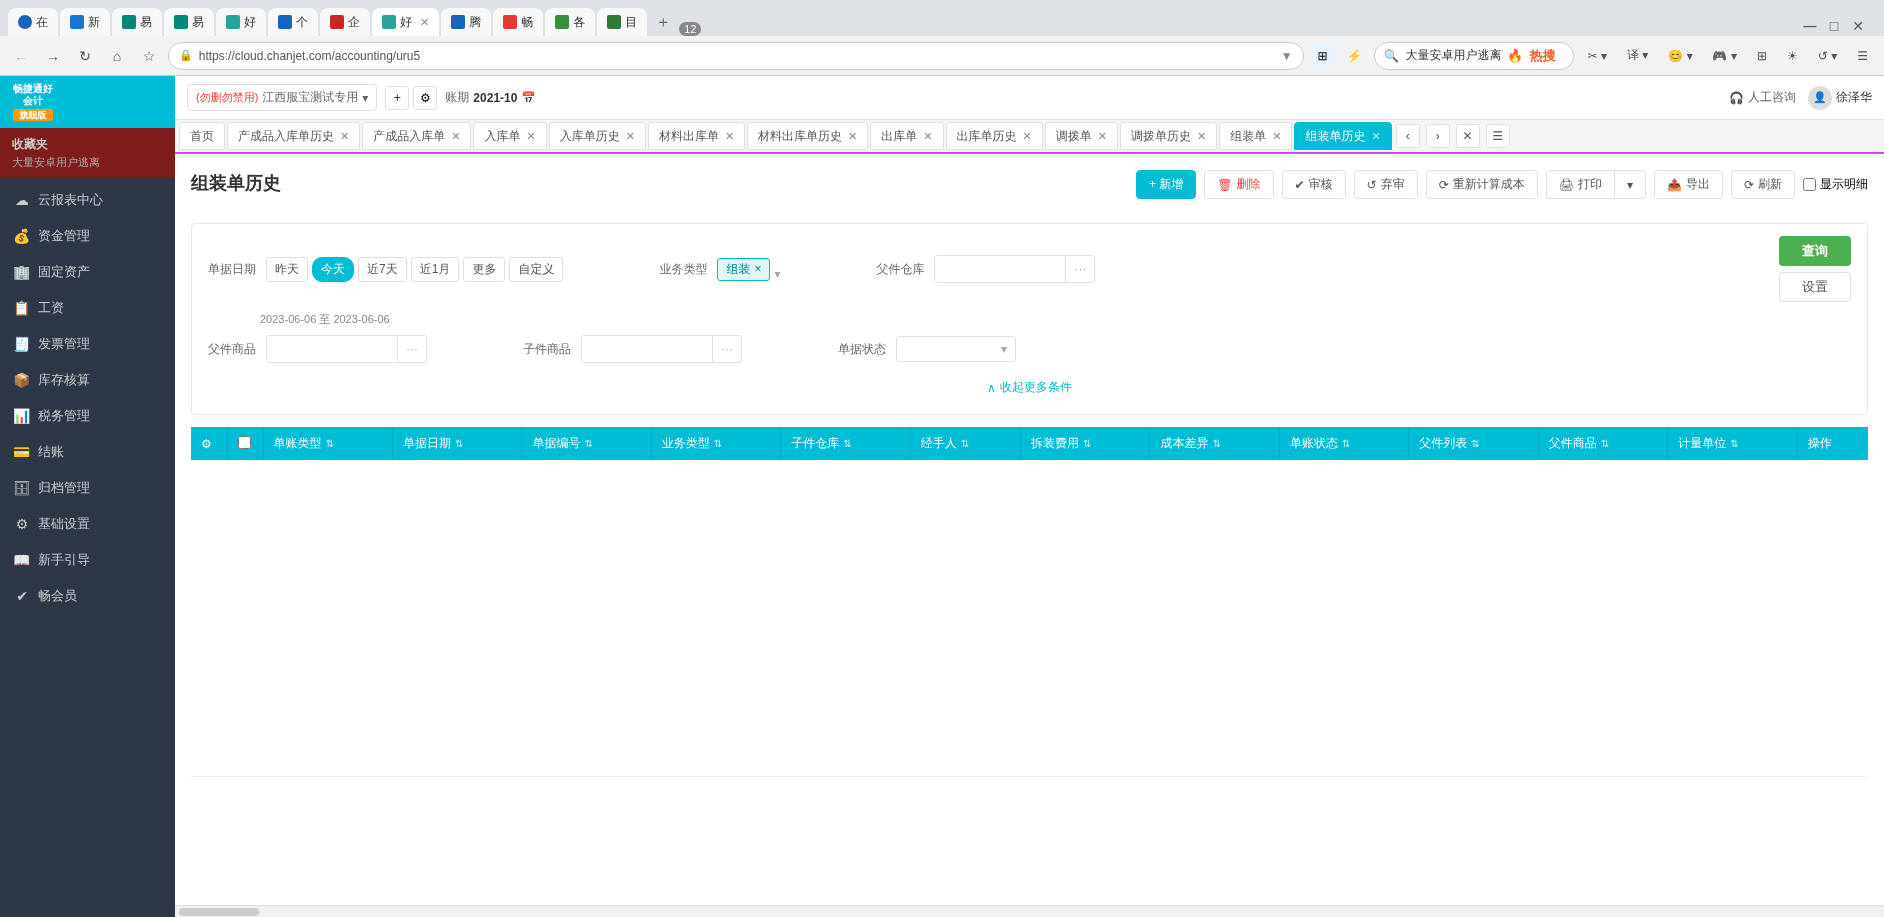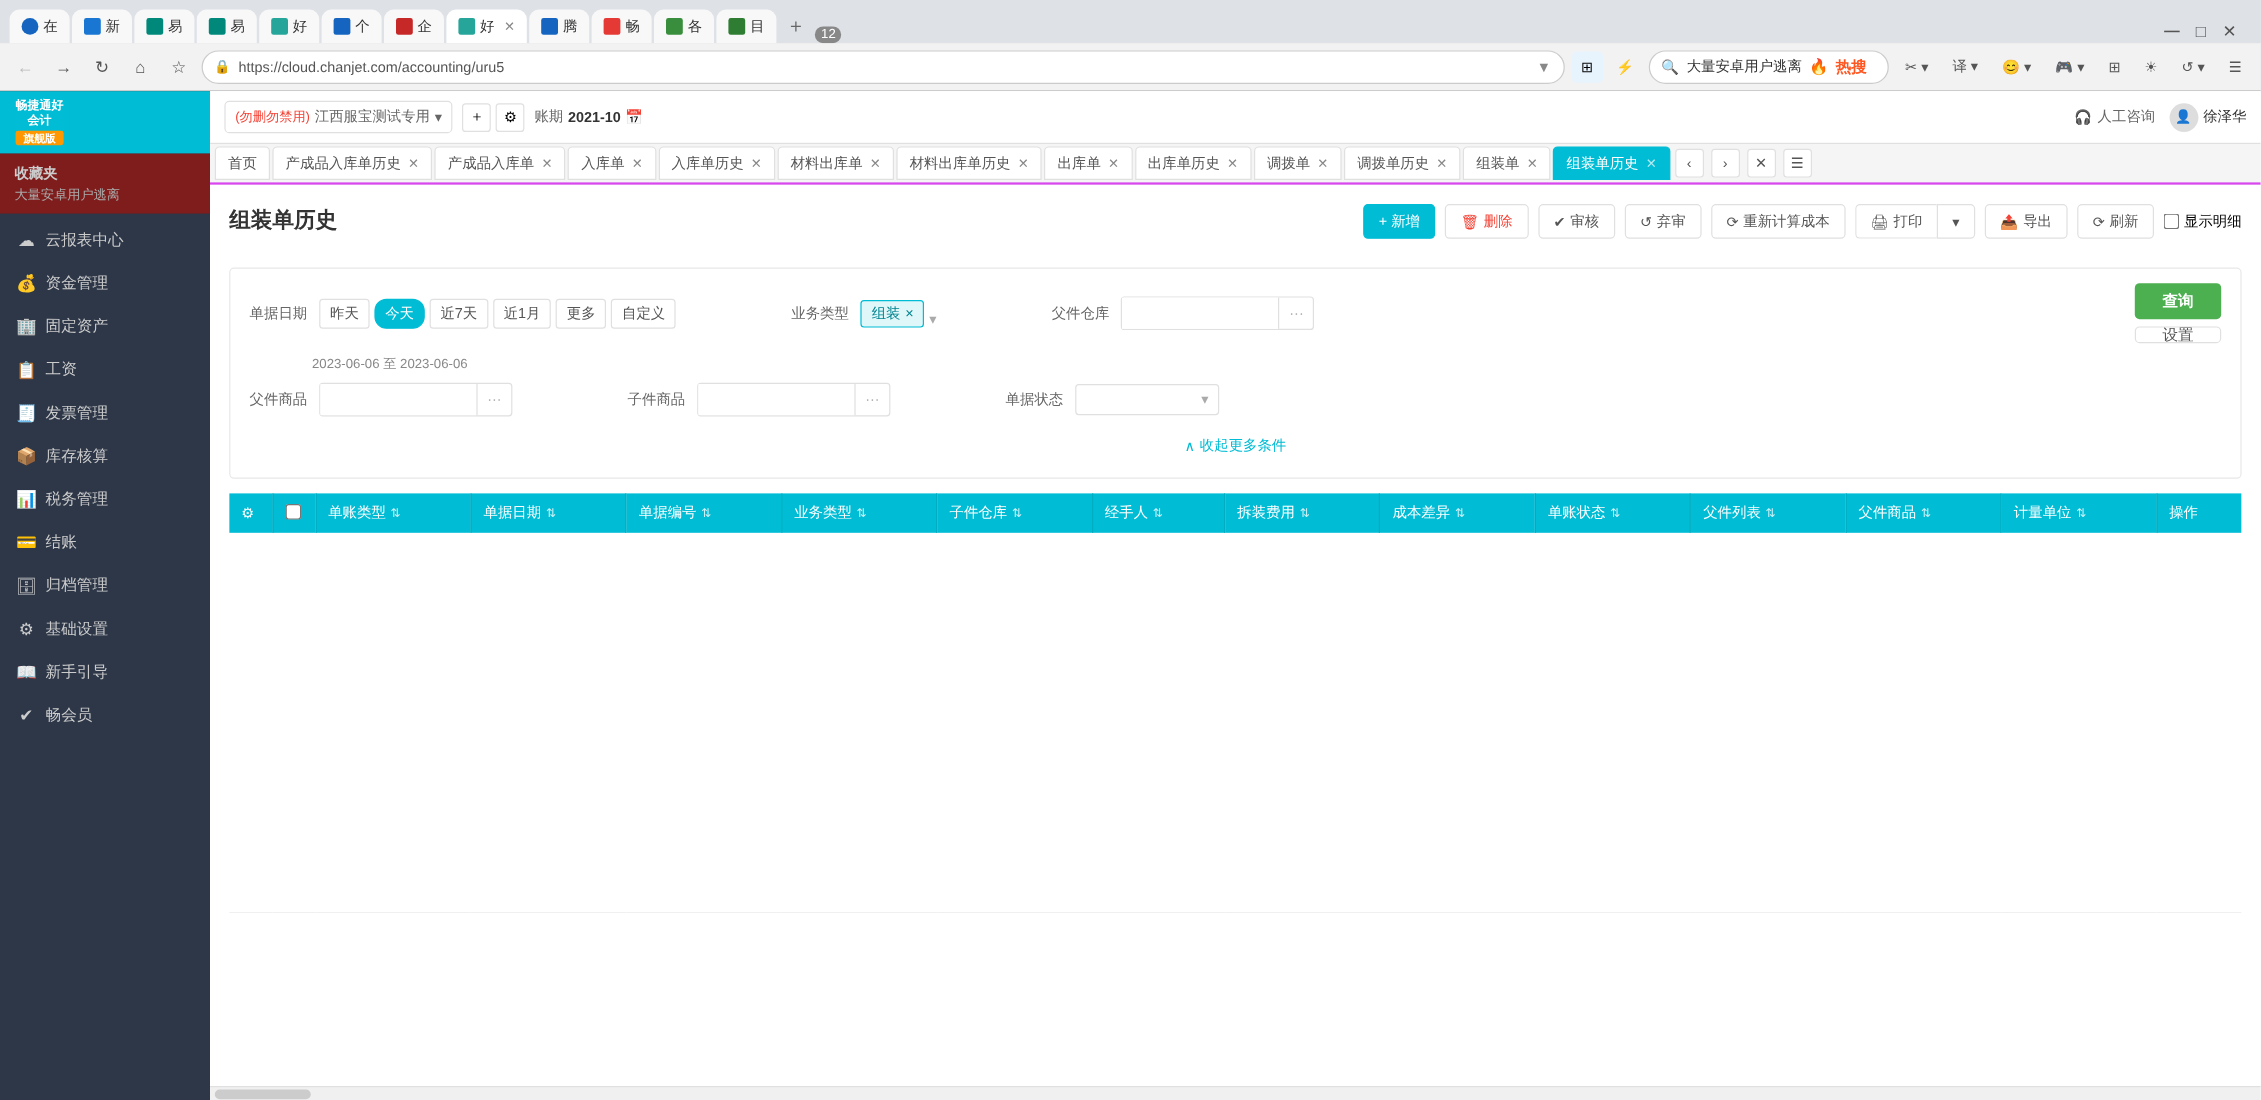--- a/index.html
+++ b/index.html
@@ -89,21 +89,21 @@
     .filter-date-range { font-size: 11px; color: #888; margin-top: 2px; }
     .filter-tag { display: flex; align-items: center; gap: 4px; background: #e0f7fa; border: 1px solid #00bcd4; border-radius: 3px; padding: 2px 8px; font-size: 12px; color: #00838f; }
     .filter-tag .tag-x { cursor: pointer; font-size: 12px; }
     .filter-input { height: 26px; border: 1px solid #e0e0e0; border-radius: 3px; padding: 0 8px; font-size: 12px; width: 160px; }
     .filter-with-dots { display: flex; align-items: center; border: 1px solid #e0e0e0; border-radius: 3px; }
     .filter-with-dots input { border: none; height: 26px; padding: 0 8px; font-size: 12px; width: 130px; outline: none; }
     .filter-with-dots .dots-btn { padding: 0 8px; color: #aaa; cursor: pointer; border-left: 1px solid #e0e0e0; height: 26px; display: flex; align-items: center; }
 
     .collapse-btn { display: flex; align-items: center; justify-content: center; gap: 4px; color: #00bcd4; cursor: pointer; font-size: 12px; padding: 6px 0; text-align: center; }
     .query-btn { width: 72px; height: 30px; background: #4caf50; color: #fff; border: none; border-radius: 4px; cursor: pointer; font-size: 13px; font-weight: bold; display: flex; align-items: center; justify-content: center; }
-    .set-btn { width: 72px; height: 14px; background: #fff; color: #555; border: 1px solid #e0e0e0; border-radius: 4px; cursor: pointer; font-size: 13px; display: flex; align-items: center; justify-content: center; }
+    .set-btn { width: 72px; height: 30px; background: #fff; color: #555; border: 1px solid #e0e0e0; border-radius: 4px; cursor: pointer; font-size: 13px; display: flex; align-items: center; justify-content: center; }
 
     
     .data-table { width: 100%; border-collapse: collapse; }
     .data-table th { background: #00bcd4; color: #fff; padding: 8px 10px; text-align: left; font-size: 12px; font-weight: normal; border-right: 1px solid #00acc1; white-space: nowrap; cursor: pointer; }
     .data-table th:last-child { border-right: none; }
     .data-table td { padding: 8px 10px; font-size: 12px; color: #333; border-bottom: 1px solid #f0f0f0; }
     .table-header-with-sort { display: flex; align-items: center; gap: 4px; }
     .sort-icon { font-size: 10px; color: rgba(255,255,255,0.8); }
     .th-settings { width: 36px; text-align: center; }
     .th-checkbox { width: 36px; text-align: center; }

